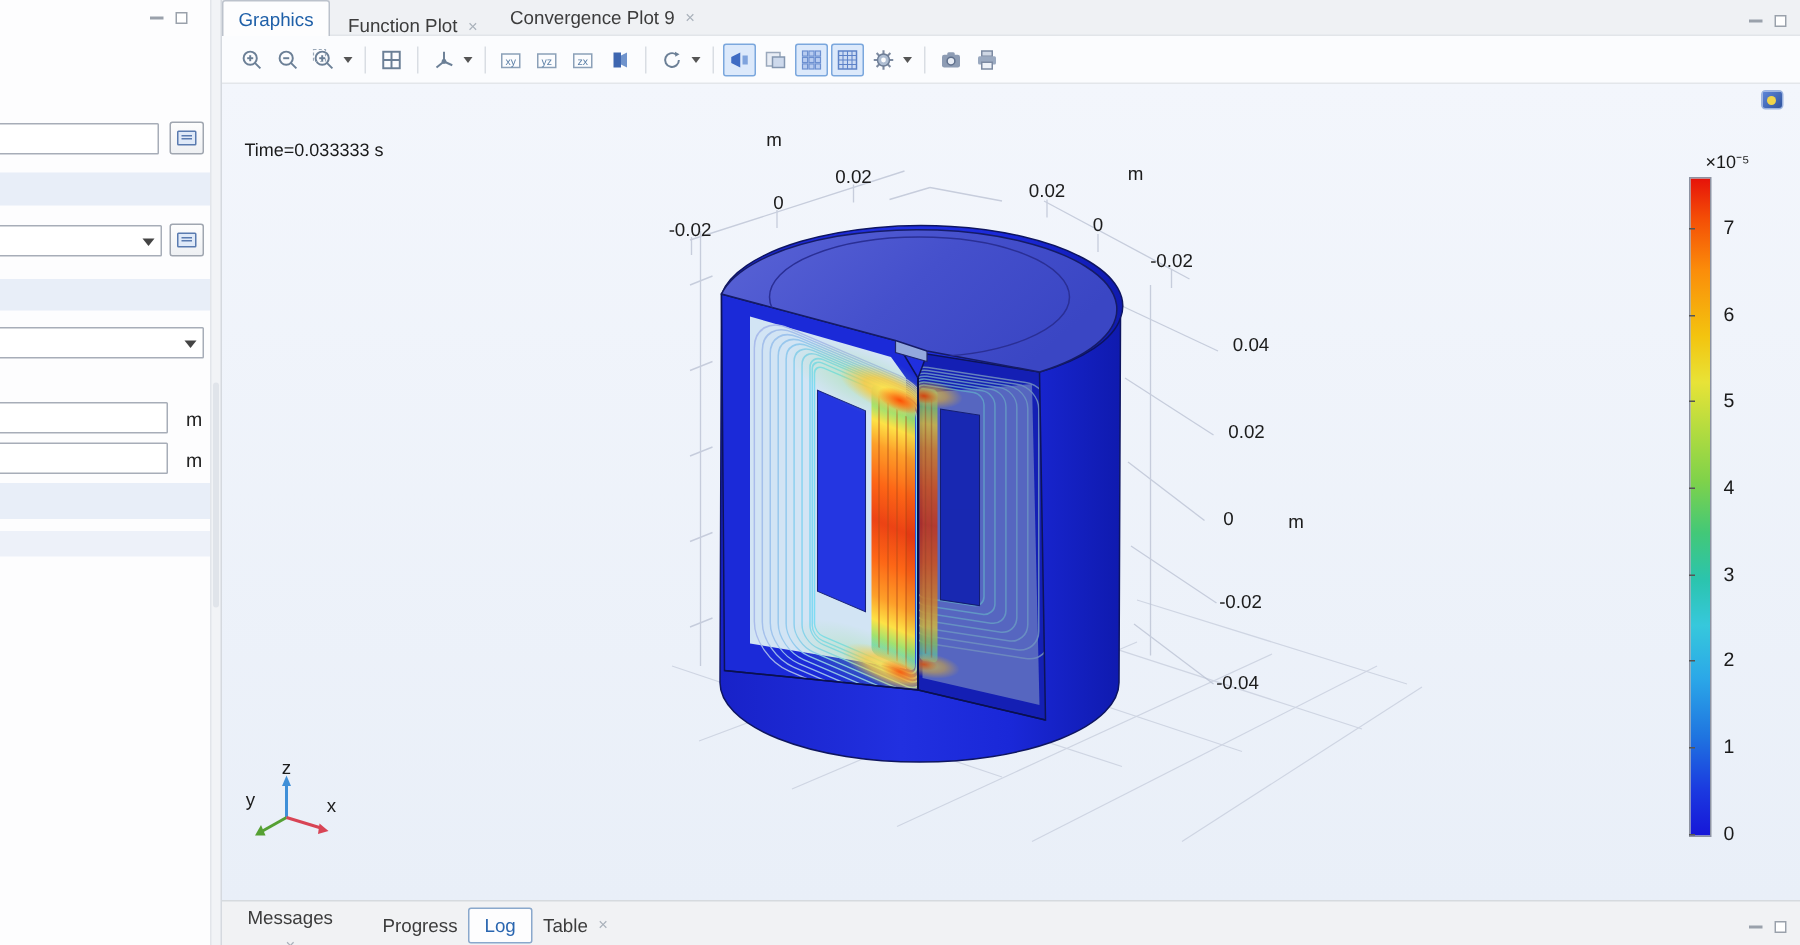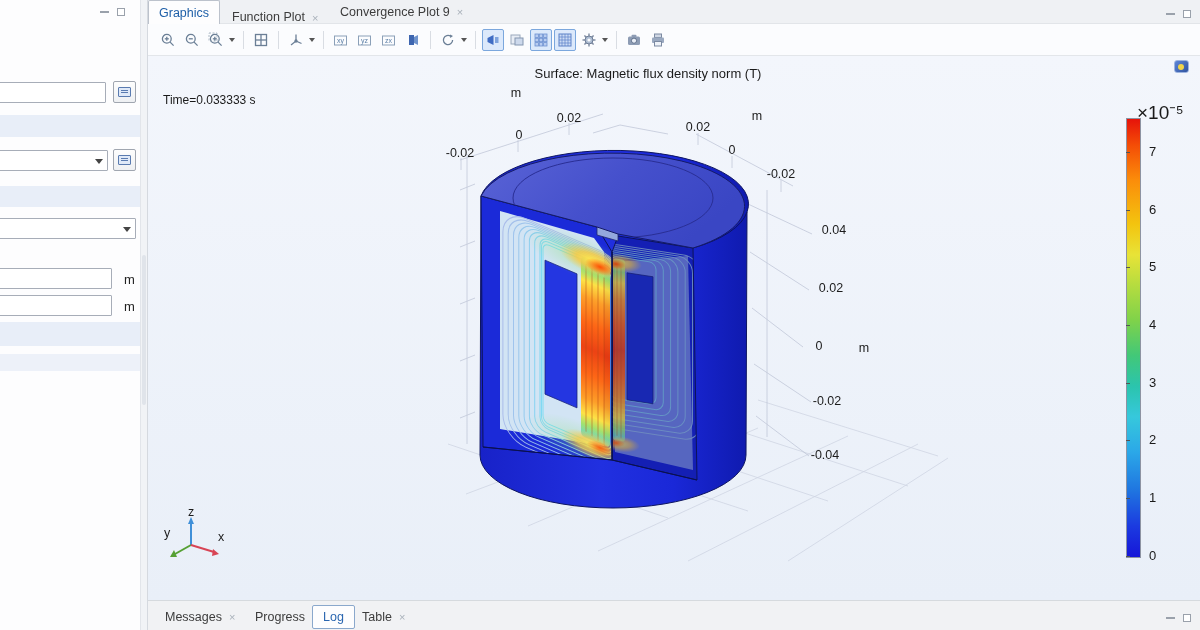--- a/index.html
+++ b/index.html
@@ -74,21 +74,21 @@
   
   #legend { position:absolute; left:975px; top:40px; width:75px; height:504px; }
   #cbar { position:absolute; left:3px; top:22px; width:15px; height:440px;
           border:1px solid #8d93a2;
           background:linear-gradient(to bottom,
             #e6130a 0%, #f44d06 6%, #fb8d0a 14%, #f3c40f 24%, #e8e337 31%,
             #b5dc3f 38%, #7fd24a 46%, #42c878 54%, #2bc4ad 61%, #36c8dc 68%,
             #2ba8e8 76%, #1f74e0 85%, #1b3ae0 93%, #1616d8 100%); }
   .cb-tick { position:absolute; left:26px; width:30px; font-size:13px; color:#1a1a1a; }
   .cb-mark { position:absolute; left:3px; width:4px; height:1px; background:#555; }
-  #cb-exp { position:absolute; left:14px; top:3px; font-size:19px; color:#1a1a1a; }
+  #cb-exp { position:absolute; left:14px; top:3px; font-size:12px; color:#1a1a1a; }
 
   
   #bottombar { position:absolute; left:0; top:600px; width:1052px; height:30px; background:#f1f2f4;
                border-top:1px solid #d6dade; }
   .btab { position:absolute; top:4px; height:24px; display:flex; align-items:center; gap:7px;
           padding:0 10px; font-size:12.5px; color:#3c3c3c; }
   .btab.active { background:#fdfdfe; border:1px solid #8aa8cc; color:#2a66b0; border-radius:2px; }
 </style>
 </head>
 <body>
@@ -307,21 +307,20 @@
         <svg width="16" height="16">
             <rect x="4.5" y="2" width="7" height="3.5" fill="#cfd7e4" stroke="#7c8aa2"></rect>
             <rect x="2" y="5.5" width="12" height="5.5" rx="1" fill="#9aa9c0"></rect>
             <rect x="4.5" y="9.5" width="7" height="4.5" fill="#eef2f8" stroke="#7c8aa2"></rect>
           </svg>
       </span>
     </div>
 
     <div id="canvas">
       <div id="time-label">Time=0.033333 s</div>
-      <div id="plot-title">Surface: Magnetic flux density norm (T)</div>
       <div id="plot-image-icon"></div>
 
       <svg width="1052" height="544" viewBox="0 0 1052 544">
         <defs>
           <linearGradient id="silGrad" x1="0" y1="0" x2="1" y2="0">
             <stop offset="0" stop-color="#1822c8"></stop>
               <stop offset="0.45" stop-color="#2130e0"></stop>
             <stop offset="0.72" stop-color="#1a28d8"></stop>
               <stop offset="1" stop-color="#0f1aae"></stop>
           </linearGradient>
@@ -519,21 +518,21 @@
         <div class="cb-tick" style="top:163px;">5</div>
         <div class="cb-tick" style="top:221px;">4</div>
         <div class="cb-tick" style="top:279px;">3</div>
         <div class="cb-tick" style="top:336px;">2</div>
         <div class="cb-tick" style="top:394px;">1</div>
         <div class="cb-tick" style="top:452px;">0</div>
       </div>
     </div>
 
     <div id="bottombar">
-      <div class="btab" style="left:7px;">
+      <div class="btab" style="left:7px;flex-direction:column;">
         <span>Messages</span>
         <span class="tclose">×</span>
       </div>
       <div class="btab" style="left:97px;">
         <span>Progress</span>
       </div>
       <div class="btab active" style="left:164px;">
         <span>Log</span>
       </div>
       <div class="btab" style="left:204px;">

